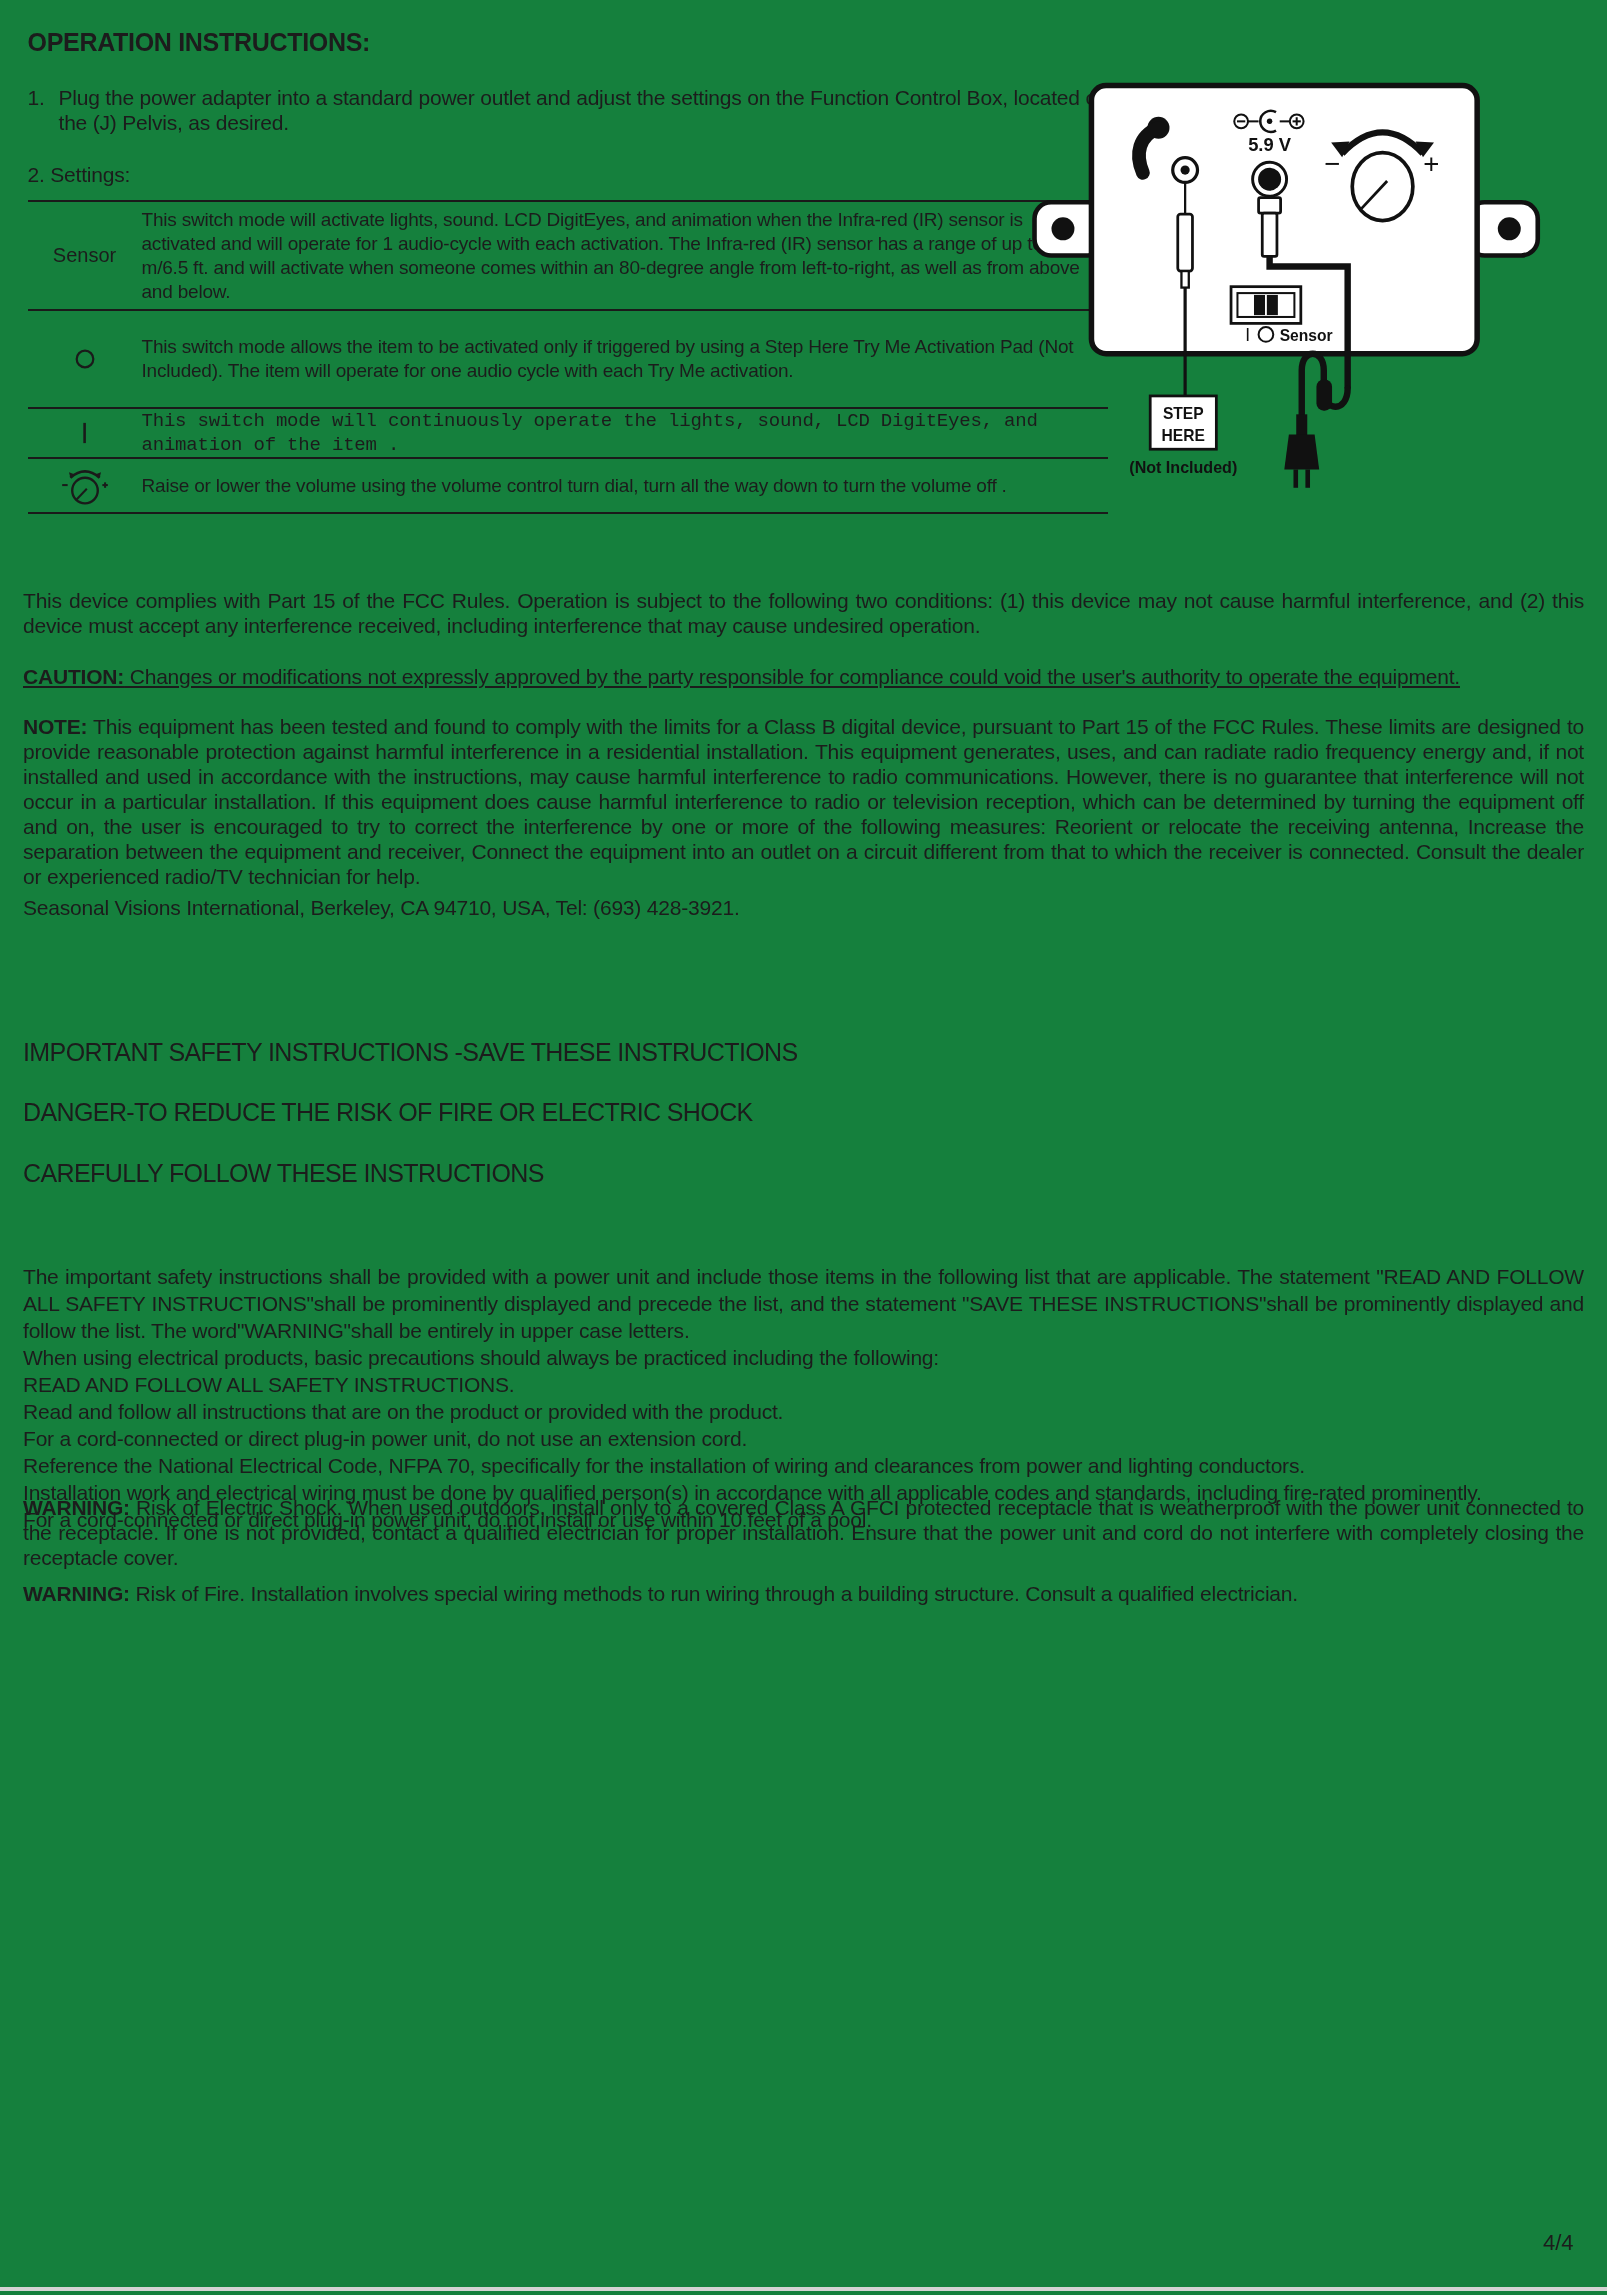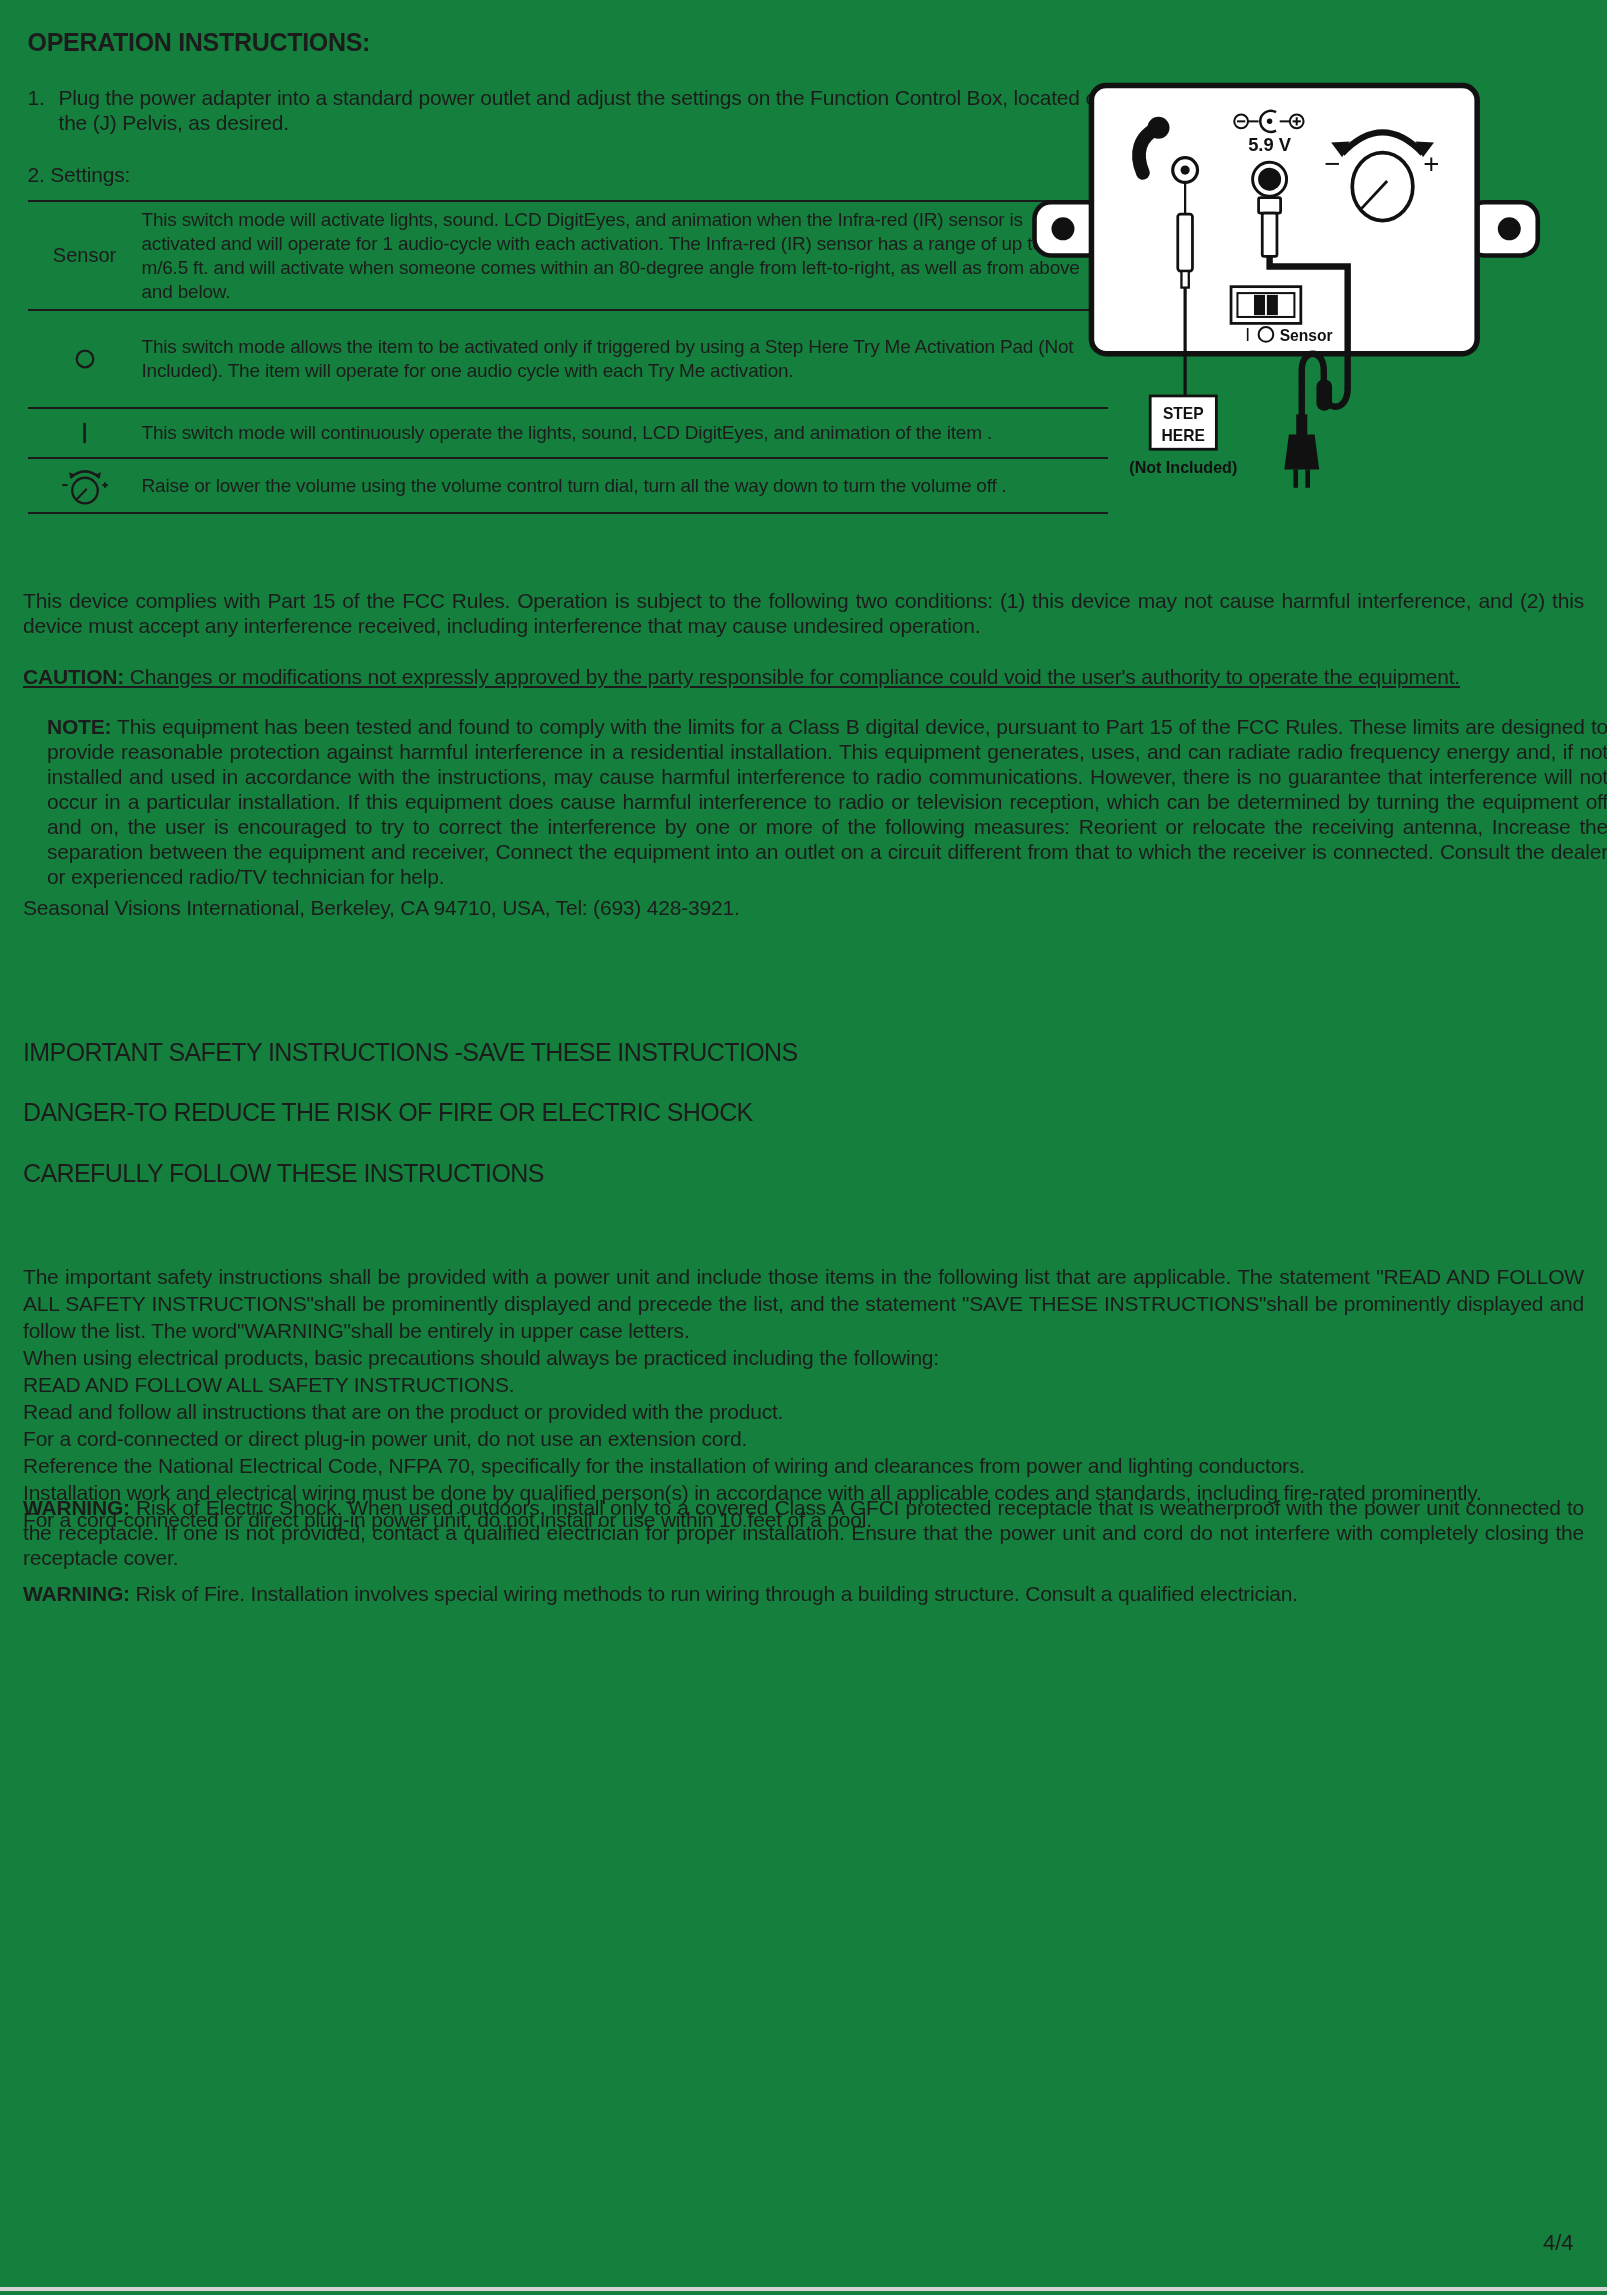--- a/index.html
+++ b/index.html
@@ -14,21 +14,21 @@
   .num-item{display:flex;}
   .num-item .num{width:31px;flex:0 0 31px;}
   .num-item .txt{width:1052px;}
   
   .settings-table{width:1080px;border-top:2.8px solid #1a1a1a;}
   .settings-row{display:flex;align-items:center;border-bottom:2.8px solid #1a1a1a;}
   .sym-cell{flex:0 0 114px;display:flex;align-items:center;justify-content:center;font-size:20px;}
   .txt-cell{flex:1;font-size:19px;line-height:24px;letter-spacing:-0.2px;padding-right:5.5px;}
   .row-1{height:107px;}
   .row-2{height:96px;}
-  .row-3{height:48px;}
+  .row-3{height:48px;font-family:Liberation Mono, monospace;}
   .row-4{height:53px;}
   .heading-lg{font-size:25px;letter-spacing:-0.6px;font-weight:400;}
   .bold{font-weight:bold;}
   .page-num{font-size:22px;}
   .bottom-edge{left:0;width:1607px;top:2287px;height:3.7px;background:#d4d4d4;}
   svg text{font-family:"Liberation Sans",sans-serif;}
 </style>
 </head>
 <body>
 
@@ -168,21 +168,21 @@
       <rect x="301" y="436" width="5" height="20" fill="#111"></rect>
     </g>
   </svg>
 
   <div class="abs body-text justify" style="left:23px;top:588px;width:1561px;">This device complies with Part 15 of the FCC Rules. Operation is subject to the following two conditions: (1) this device may not cause harmful interference, and (2) this device must accept any interference received, including interference that may cause undesired operation.</div>
 
   <div class="abs body-text" style="left:23px;top:664px;width:1561px;text-decoration:underline;">
     <span class="bold">CAUTION:</span><span> Changes or modifications not expressly approved by the party responsible for compliance could void the user's authority to operate the equipment.</span>
   </div>
 
-  <div class="abs body-text justify" style="left:23px;top:714px;width:1561px;line-height:25px;margin-left:24px;">
+  <div class="abs body-text justify" style="left:23px;top:714px;width:1561px;line-height:25px;">
     <span class="bold">NOTE:</span><span> This equipment has been tested and found to comply with the limits for a Class B digital device, pursuant to Part 15 of the FCC Rules. These limits are designed to provide reasonable protection against harmful interference in a residential installation. This equipment generates, uses, and can radiate radio frequency energy and, if not installed and used in accordance with the instructions, may cause harmful interference to radio communications. However, there is no guarantee that interference will not occur in a particular installation. If this equipment does cause harmful interference to radio or television reception, which can be determined by turning the equipment off and on, the user is encouraged to try to correct the interference by one or more of the following measures: Reorient or relocate the receiving antenna, Increase the separation between the equipment and receiver, Connect the equipment into an outlet on a circuit different from that to which the receiver is connected. Consult the dealer or experienced radio/TV technician for help.</span>
   </div>
 
   <div class="abs body-text" style="left:23px;top:895px;">Seasonal Visions International, Berkeley, CA 94710, USA, Tel: (693) 428-3921.</div>
 
   <div class="abs heading-lg" style="left:23px;top:1038px;">IMPORTANT SAFETY INSTRUCTIONS -SAVE THESE INSTRUCTIONS</div>
   <div class="abs heading-lg" style="left:23px;top:1098px;">DANGER-TO REDUCE THE RISK OF FIRE OR ELECTRIC SHOCK</div>
   <div class="abs heading-lg" style="left:23px;top:1159px;">CAREFULLY FOLLOW THESE INSTRUCTIONS</div>
 
   <div class="abs" style="left:23px;top:1244px;width:1561px;margin-top:19px;">

